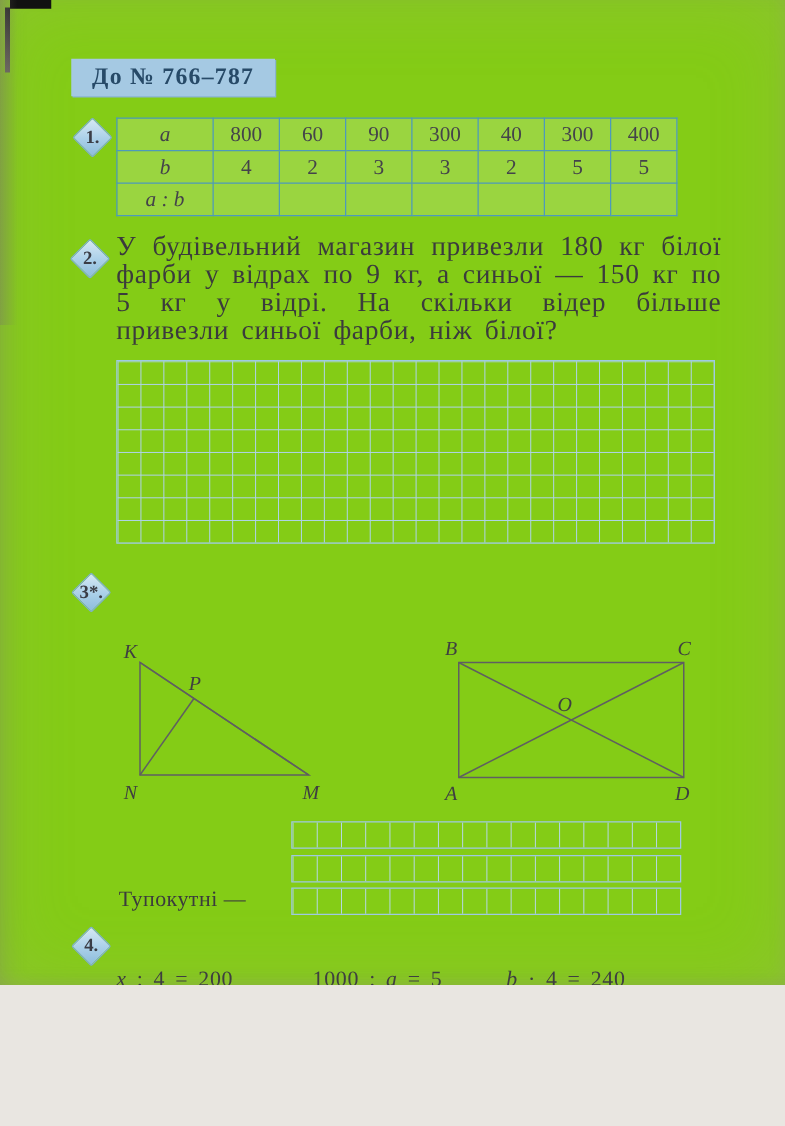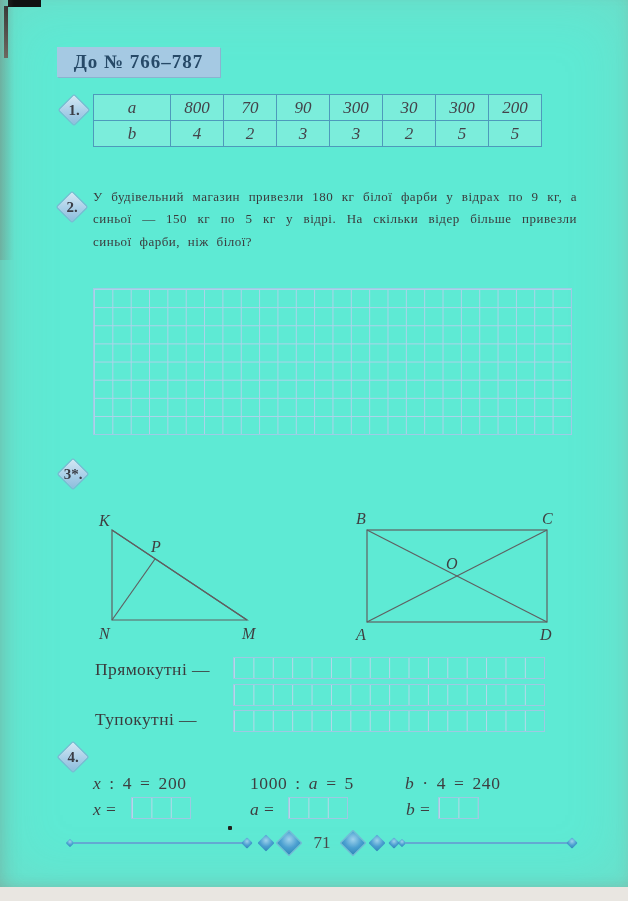--- a/index.html
+++ b/index.html
@@ -1,18 +1,18 @@
 <!DOCTYPE html>
 <html><head>
 <meta charset="utf-8">
 <style>
   html,body{margin:0;padding:0;background:#e9e6e1;}
   .page{
-    position:relative; width:628px; height:887px; overflow:hidden;
-    background:#5eead4;
+    position:relative; width:628px; height:788px; overflow:hidden;
+    background:#84cc16;
     font-family:"Liberation Serif","DejaVu Serif",serif;
     color:#3c3c3c;
     box-shadow:inset 0 0 60px rgba(175,165,150,.22), inset 12px 0 18px -10px rgba(120,115,108,.35), inset -6px -8px 14px -8px rgba(150,143,132,.30);
   }
   
   .mark-bar{position:absolute;left:8px;top:0;width:33px;height:7px;background:#111;}
   .mark-line{position:absolute;left:4px;top:6px;width:4px;height:52px;background:linear-gradient(#2c2c2c,#6b675f);}
   .edge-shade{position:absolute;left:0;top:0;width:14px;height:260px;background:linear-gradient(to right,rgba(120,115,105,.30),rgba(120,115,105,0));}
   .speck{position:absolute;left:228px;top:826px;width:4px;height:4px;background:#23201c;border-radius:1px;}
 
@@ -36,28 +36,27 @@
     font-weight:bold;font-size:15px;color:#3a3d46;
   }
 
   table.t1{
     position:absolute;left:93px;top:94px;border-collapse:collapse;
     table-layout:fixed; font-size:17px; color:#44434a;
   }
   table.t1 td{
     border:1.5px solid #4d9abb; height:25px; text-align:center; padding:0;
     background:rgba(255,255,255,.18);
-    font-style:italic;
   }
   table.t1 td.lbl{font-style:italic;}
   table.t1 col.c0{width:77px;} table.t1 col.cn{width:53px;}
 
   .para{
     position:absolute;left:93px;width:484px;
-    font-size:13px;line-height:22.4px;letter-spacing:.5px;word-spacing:4px;
+    font-size:22px;line-height:22.4px;letter-spacing:.5px;word-spacing:4px;
     text-align:justify; text-align-last:left; color:#3b3b3d;
   }
 
   .big-grid{
     position:absolute;left:93px;top:288px;width:477px;height:145px;
     border:1px solid #9ecbe5;
     background-image:
       linear-gradient(to right,#aed3ea 1px,transparent 1px),
       linear-gradient(to bottom,#aed3ea 1px,transparent 1px);
     background-size:18.35px 18.15px;
@@ -131,37 +130,47 @@
         <col class="cn">
         <col class="cn">
         <col class="cn">
         <col class="cn">
         <col class="cn">
       </colgroup>
     <tbody>
         <tr>
       <td class="lbl">a</td>
       <td>800</td>
-      <td>70</td>
+      <td>60</td>
       <td>90</td>
       <td>300</td>
-      <td>30</td>
+      <td>40</td>
       <td>300</td>
-      <td>200</td>
+      <td>400</td>
     </tr>
     <tr>
       <td class="lbl">b</td>
       <td>4</td>
       <td>2</td>
       <td>3</td>
       <td>3</td>
       <td>2</td>
       <td>5</td>
       <td>5</td>
     </tr>
+    <tr>
+      <td class="lbl">a : b</td>
+      <td></td>
+      <td></td>
+      <td></td>
+      <td></td>
+      <td></td>
+      <td></td>
+      <td></td>
+    </tr>
   </tbody>
     </table>
 
   <div class="para" style="top:186px;">У будівельний магазин привезли 180 кг білої фарби у відрах по 9 кг, а синьої — 150 кг по 5 кг у відрі. На скільки відер більше привезли синьої фарби, ніж білої?</div>
   <div class="big-grid"></div>
 
 
   <svg class="fig" style="left:85px;top:505px;" width="220" height="140" viewBox="0 0 220 140">
     <polygon points="27,25 27,115 162,115" fill="none" stroke="#5f5f61" stroke-width="1.2"></polygon>
     <line x1="27" y1="25" x2="162" y2="115" stroke="#5f5f61" stroke-width="1.2"></line>
@@ -176,21 +185,20 @@
     <rect x="17" y="25" width="180" height="92" fill="none" stroke="#5f5f61" stroke-width="1.2"></rect>
     <line x1="17" y1="25" x2="197" y2="117" stroke="#5f5f61" stroke-width="1.2"></line>
     <line x1="17" y1="117" x2="197" y2="25" stroke="#5f5f61" stroke-width="1.2"></line>
     <text x="6" y="19">B</text>
     <text x="192" y="19">C</text>
     <text x="96" y="64">O</text>
     <text x="6" y="135">A</text>
     <text x="190" y="135">D</text>
   </svg>
 
-  <div class="ans-row-label" style="top:659px;">Прямокутні —</div>
   <div class="strip" style="top:657px;"></div>
   <div class="ans-row-label" style="top:685px;margin-top:24px;">Тупокутні —</div>
   <div class="strip" style="top:684px;"></div>
   <div class="strip" style="top:710px;"></div>
 
 
   <div class="eq" style="left:93px;">
     <i>x</i><span> : 4 = 200</span>
   </div>
   <div class="eq" style="left:250px;">

